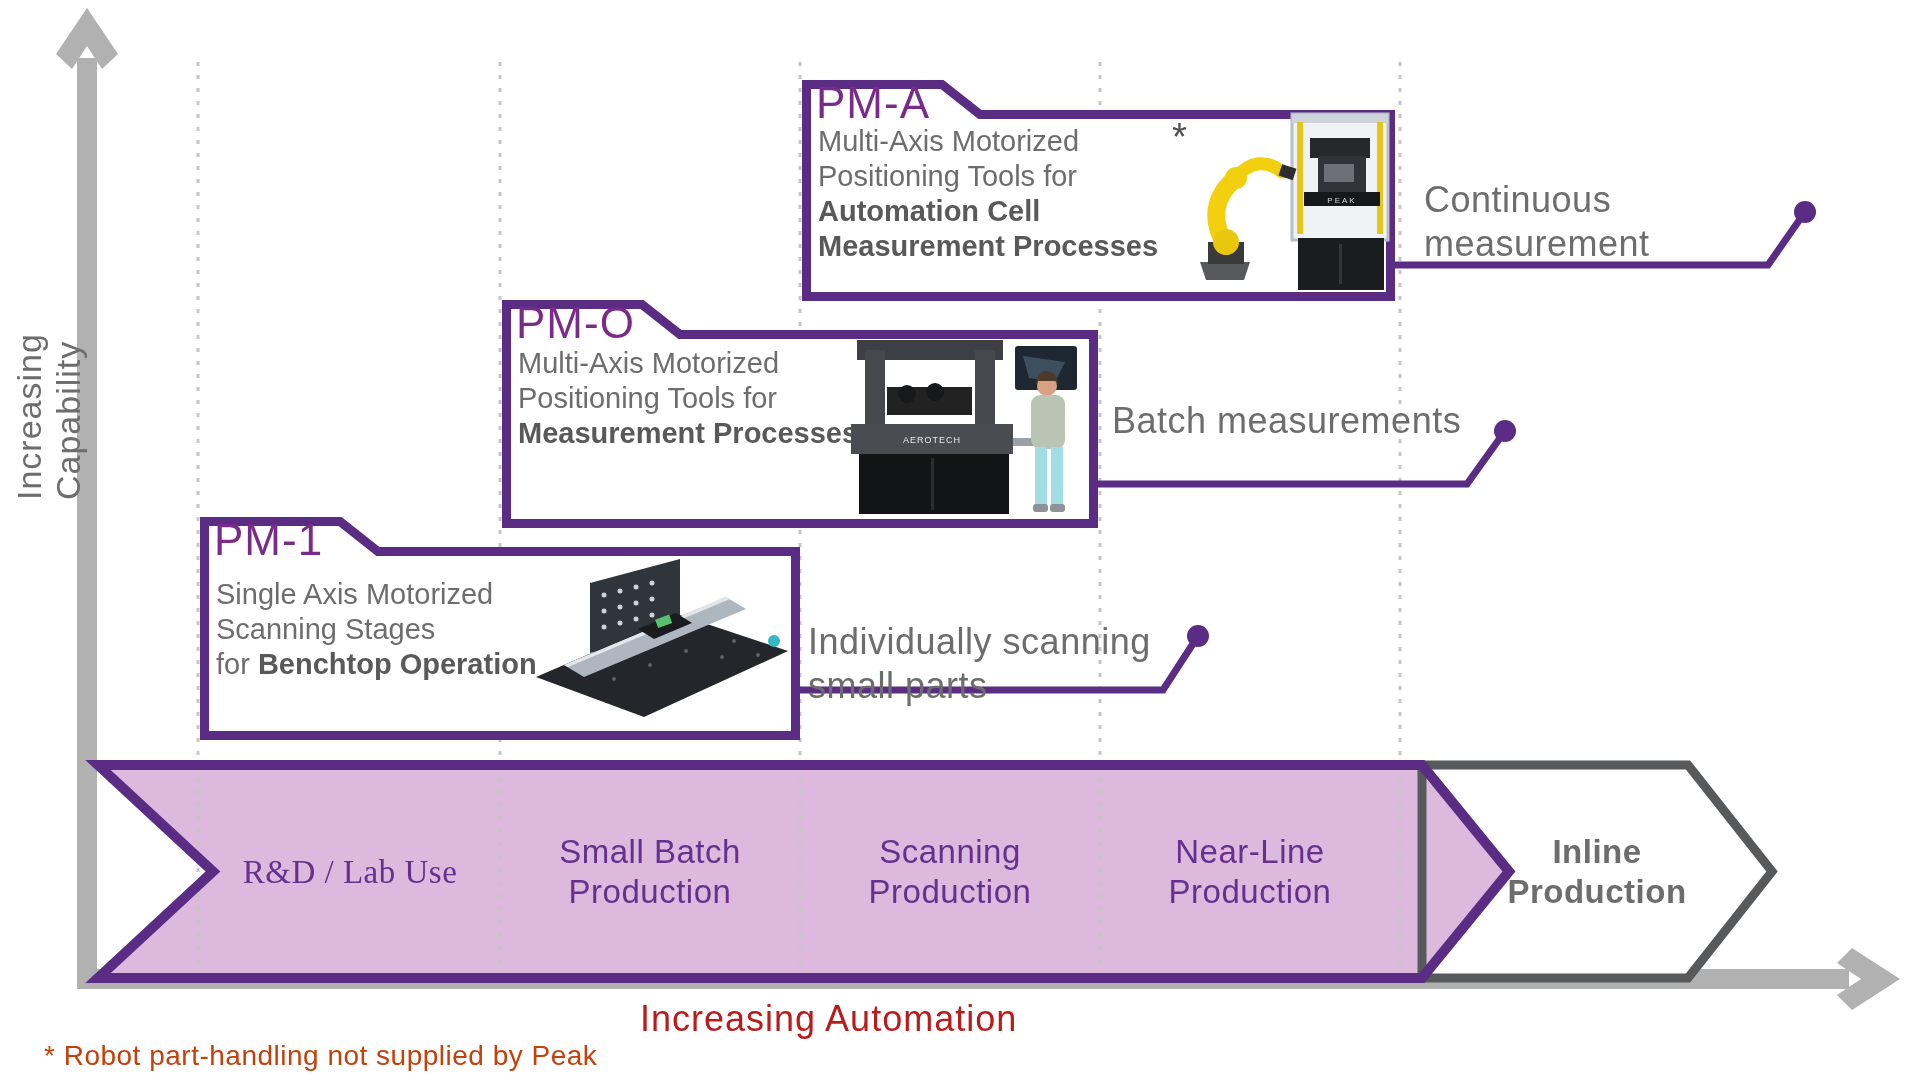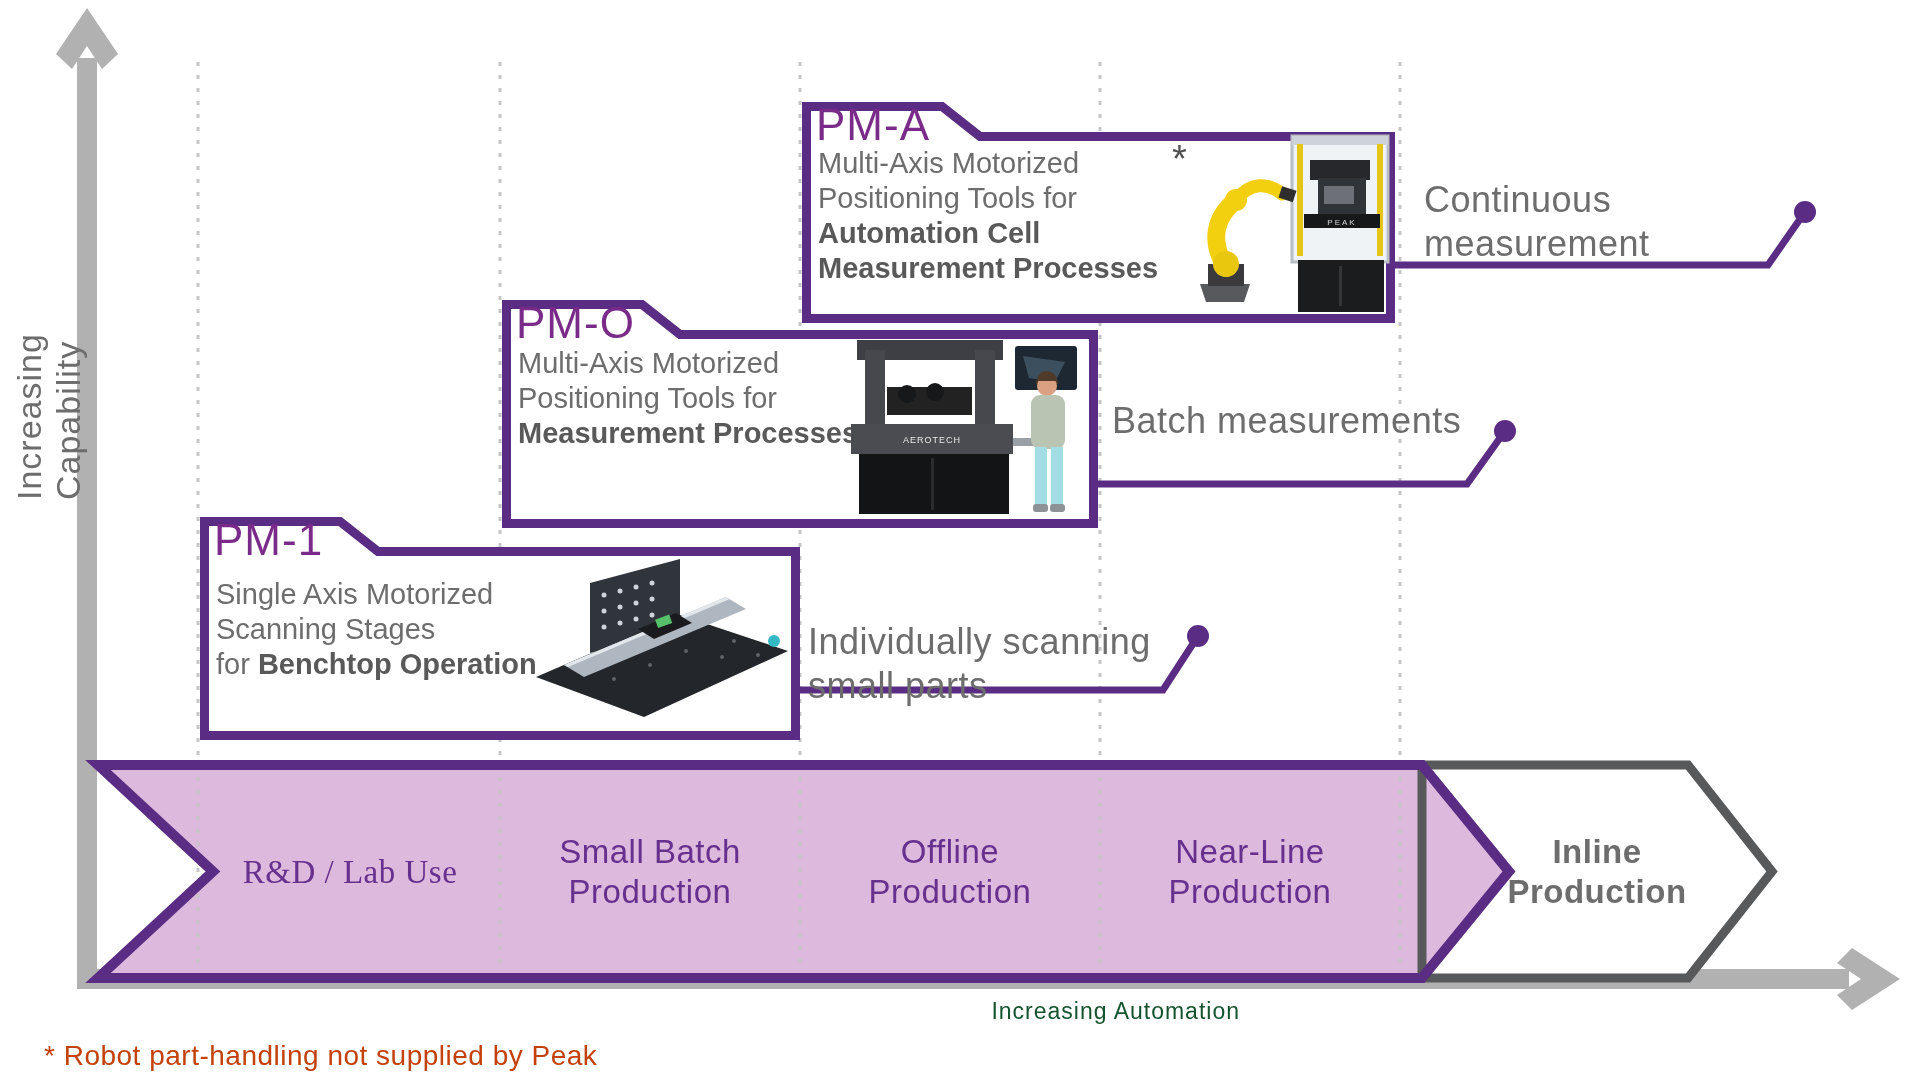--- a/index.html
+++ b/index.html
@@ -5,21 +5,21 @@
   html,body{margin:0;padding:0;background:#ffffff;}
   .canvas{position:relative;width:1920px;height:1080px;background:#ffffff;overflow:hidden;
           font-family:"Liberation Sans", sans-serif;}
   .abs{position:absolute;}
   svg{display:block;}
 
   
   .y-label{left:10px;top:200px;height:300px;display:flex;align-items:center;
            writing-mode:vertical-rl;transform:rotate(180deg);
            font-size:34px;color:#6d6d6d;letter-spacing:1px;}
-  .x-label{left:640px;top:998px;width:600px;text-align:right;font-size:23px;color:#14532d;letter-spacing:1px;}
+  .x-label{left:640px;top:998px;width:600px;text-align:left;font-size:36px;color:#b91c1c;letter-spacing:1px;}
   .footnote{left:44px;top:1040px;font-size:28px;color:#c2410c;letter-spacing:.5px;}
 
   
   .pbox{position:absolute;}
   .pbox .outline{position:absolute;left:0;top:0;}
   .tab-label{position:absolute;left:14px;top:-2px;font-size:44px;color:#7a2b8a;letter-spacing:1px;}
   .desc{position:absolute;left:16px;font-size:29px;line-height:35px;color:#6d6d6d;}
   .desc .b{font-weight:700;color:#595959;}
   .illus{position:absolute;}
   .asterisk{position:absolute;font-size:38px;color:#4f4f4f;}
@@ -158,21 +158,21 @@
       <circle cx="200" cy="54" r="10" fill="#d9a181"></circle>
       <path d="M190 49 a10 10 0 0 1 20 0 Z" fill="#4f3a2a"></path>
       <rect x="184" y="63" width="34" height="54" rx="9" fill="#bac4b2"></rect>
       <rect x="188" y="115" width="12" height="58" fill="#a3dde4"></rect>
       <rect x="204" y="115" width="12" height="58" fill="#a3dde4"></rect>
       <rect x="186" y="172" width="15" height="8" rx="3" fill="#8d9296"></rect>
       <rect x="203" y="172" width="15" height="8" rx="3" fill="#8d9296"></rect>
     </svg>
   </div>
 
-  <div class="pbox" style="left:802px;top:102px;width:593px;height:221px;">
+  <div class="pbox" style="left:802px;top:80px;width:593px;height:221px;">
     <svg class="outline" width="593" height="221" viewBox="0 0 593 221">
       <path d="M4.5 216.5 L4.5 4.5 L140 4.5 L178 34.5 L588.5 34.5 L588.5 216.5 Z" fill="#ffffff" stroke="#5b2c83" stroke-width="9"></path>
     </svg>
     <div class="tab-label">PM-A</div>
     <div class="desc" style="top:44px;">
       <div><span>Multi-Axis Motorized</span></div>
       <div><span>Positioning Tools for</span></div>
       <div><span class="b">Automation Cell</span></div>
       <div><span class="b">Measurement Processes</span></div>
     </div>
@@ -213,21 +213,21 @@
 
   <div class="stage" style="left:205px;font-family:Liberation Serif, serif;">
     <div>R&amp;D / Lab Use</div>
       <div></div>
   </div>
   <div class="stage" style="left:505px;">
     <div>Small Batch</div>
       <div>Production</div>
   </div>
   <div class="stage" style="left:805px;">
-    <div>Offline</div>
+    <div>Scanning</div>
       <div>Production</div>
   </div>
   <div class="stage" style="left:1105px;">
     <div>Near-Line</div>
       <div>Production</div>
   </div>
   <div class="stage gray" style="left:1452px;font-weight:bold;">
     <div>Inline</div>
       <div>Production</div>
   </div>

